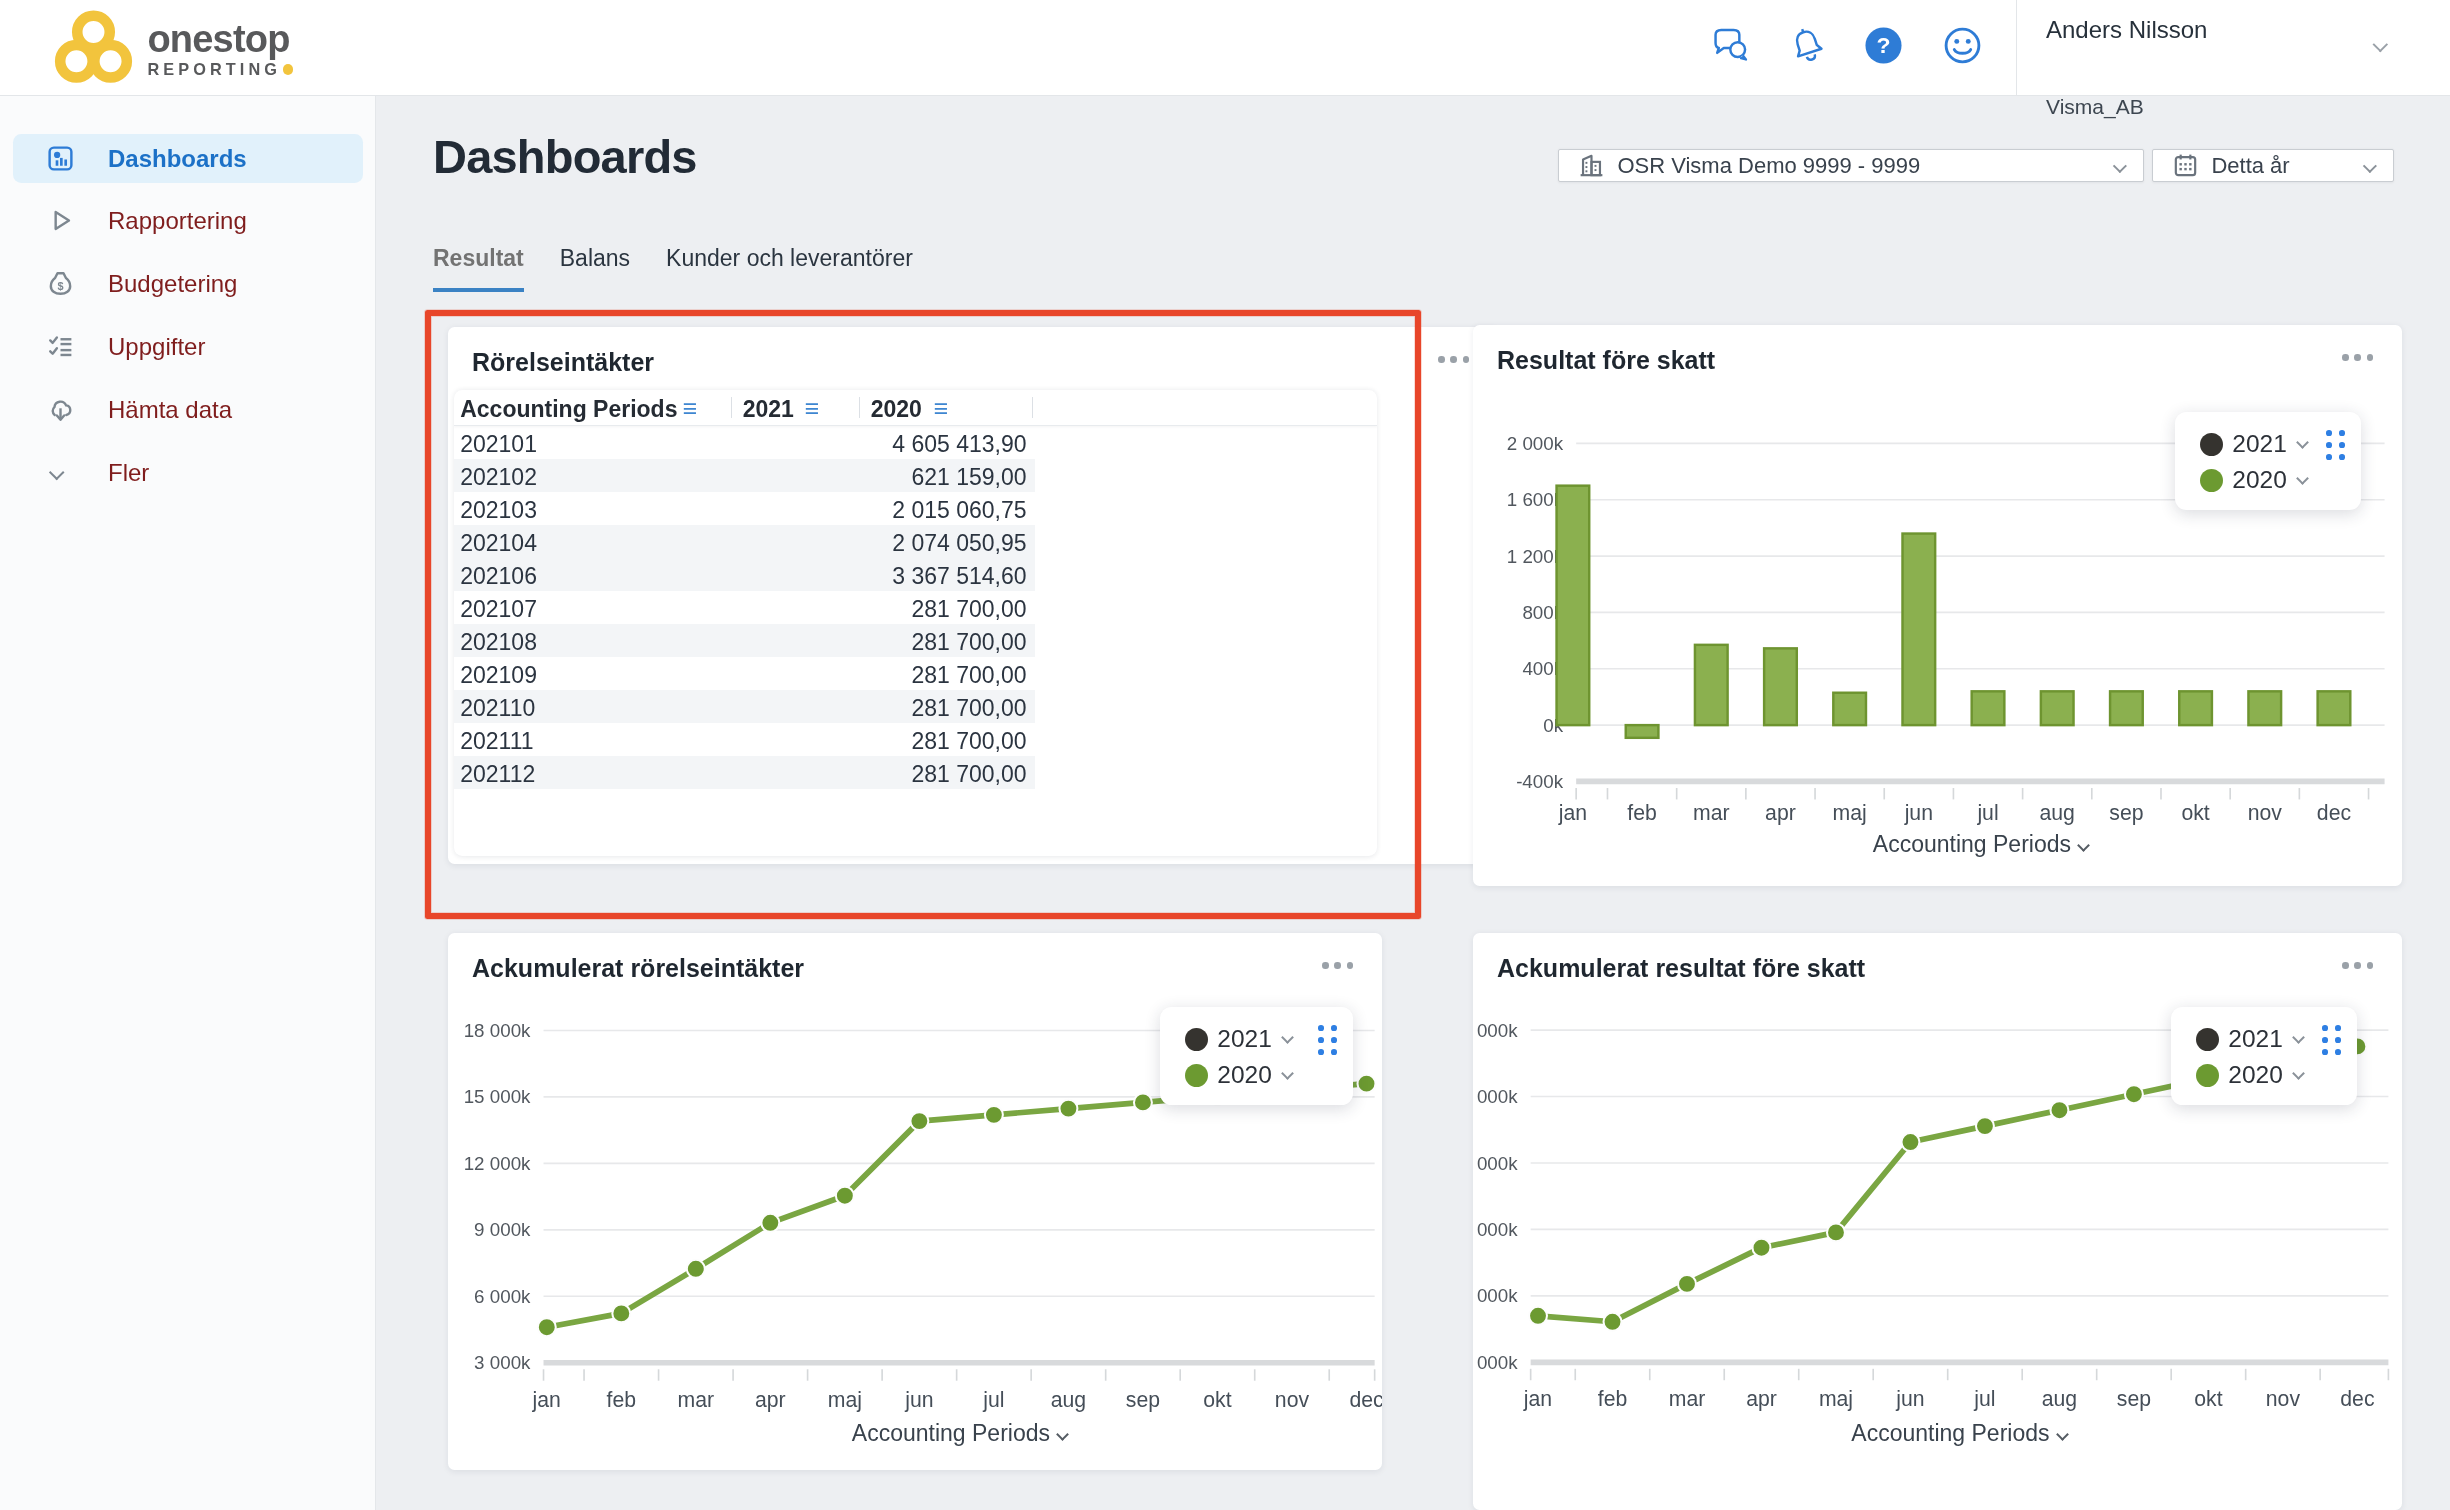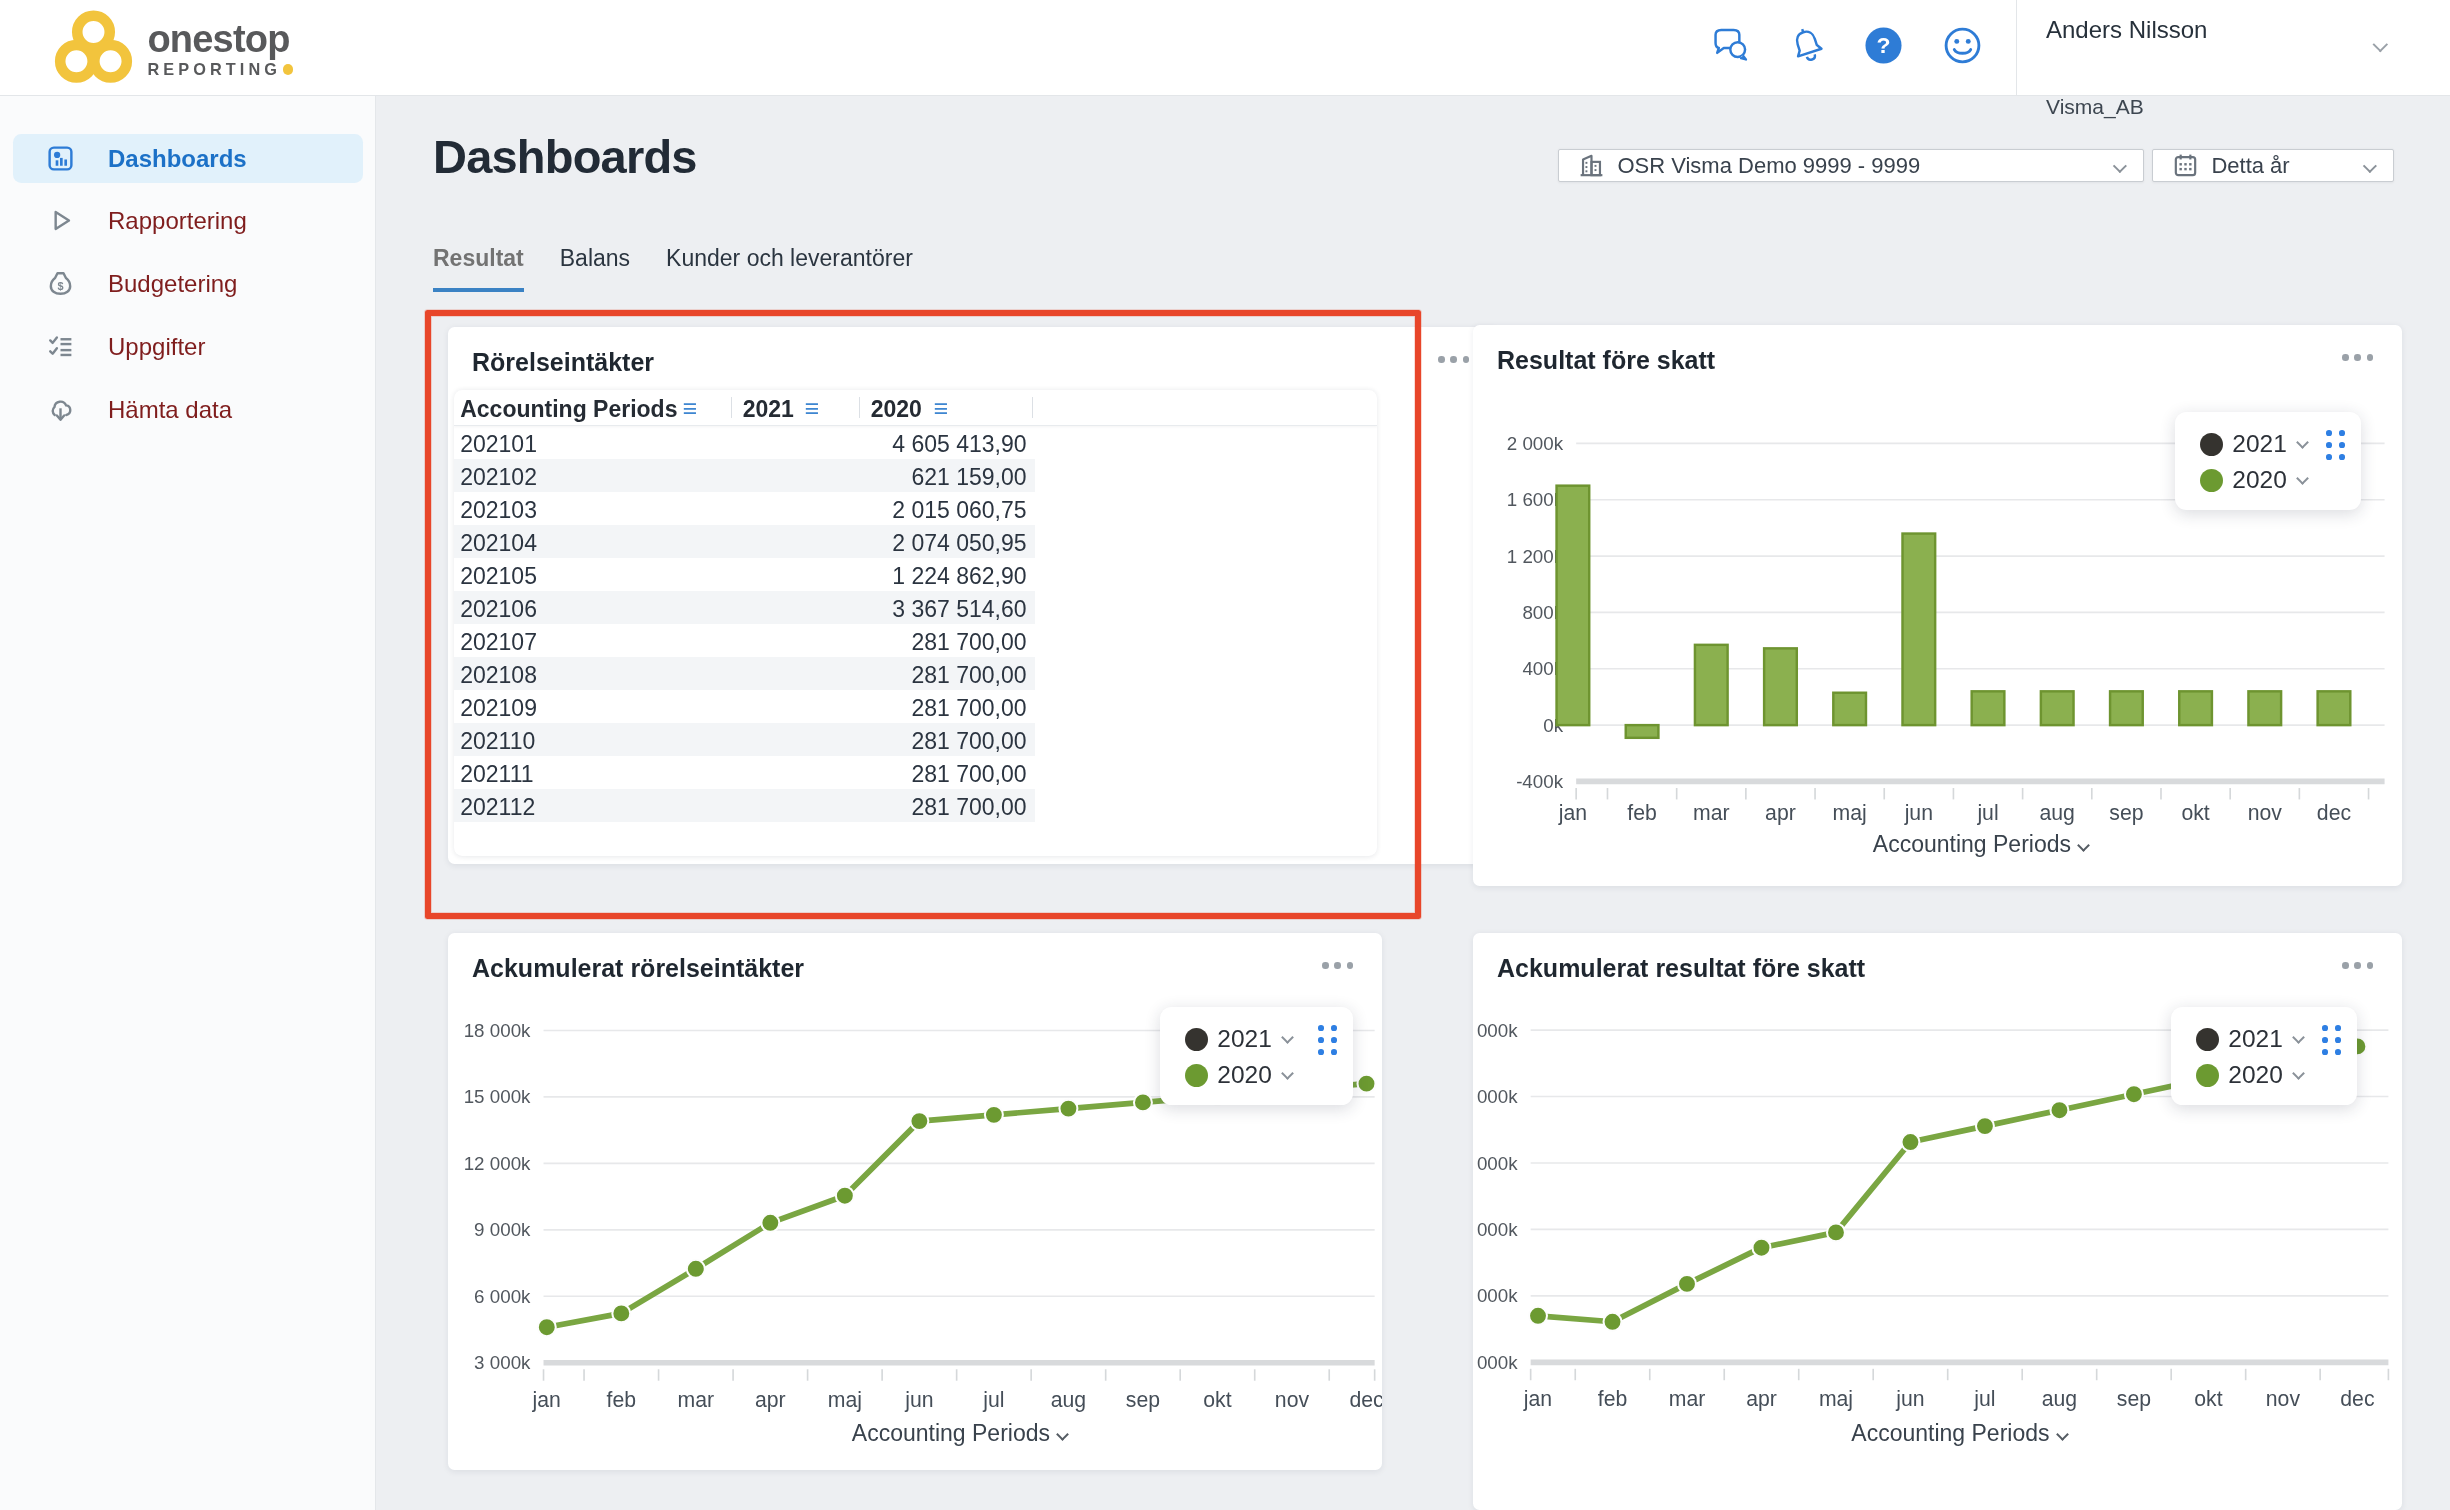--- a/index.html
+++ b/index.html
@@ -181,20 +181,24 @@
     <span class="nlabel">Uppgifter</span>
   </div>
   <div class="nav-item" style="top:289px">
     <svg class="nicon" viewBox="0 0 24 24">
       <path d="M7 10 A5 5 0 0 1 16.6 8.6 A4 4 0 0 1 16.8 16.5 M7.2 16.5 A4.2 4.2 0 0 1 7 10" fill="none" stroke="#7d8790" stroke-width="2" stroke-linecap="round"></path>
       <line x1="12" y1="11" x2="12" y2="20" stroke="#7d8790" stroke-width="2"></line>
       <path d="M9 17 L12 20.5 L15 17" fill="none" stroke="#7d8790" stroke-width="2" stroke-linecap="round" stroke-linejoin="round"></path>
     </svg>
     <span class="nlabel">Hämta data</span>
   </div>
+  <div class="nav-item" style="top:352px">
+    <span class="fler-chev"></span>
+    <span class="nlabel">Fler</span>
+  </div>
 </div>
 
 <div class="main"></div>
 
 <h1 class="page-title" style="position:absolute;z-index:2">Dashboards</h1>
 
 <div class="selector sel-company" style="z-index:2">
   <svg width="29" height="29" viewBox="0 0 24 24">
     <path d="M5 20 L5 7 L12 4 L12 20" fill="none" stroke="#6a737d" stroke-width="1.8" stroke-linejoin="round"></path>
     <rect x="12" y="9" width="7" height="11" fill="none" stroke="#6a737d" stroke-width="1.8"></rect>
@@ -265,24 +269,20 @@
           <span class="period">202102</span>
           <span class="val">621 159,00</span>
         </div>
         <div class="trow">
           <span class="period">202103</span>
           <span class="val">2 015 060,75</span>
         </div>
         <div class="trow alt">
           <span class="period">202104</span>
           <span class="val">2 074 050,95</span>
-        </div>
-        <div class="trow">
-          <span class="period">202105</span>
-          <span class="val">1 224 862,90</span>
         </div>
         <div class="trow alt">
           <span class="period">202106</span>
           <span class="val">3 367 514,60</span>
         </div>
         <div class="trow">
           <span class="period">202107</span>
           <span class="val">281 700,00</span>
         </div>
         <div class="trow alt">

